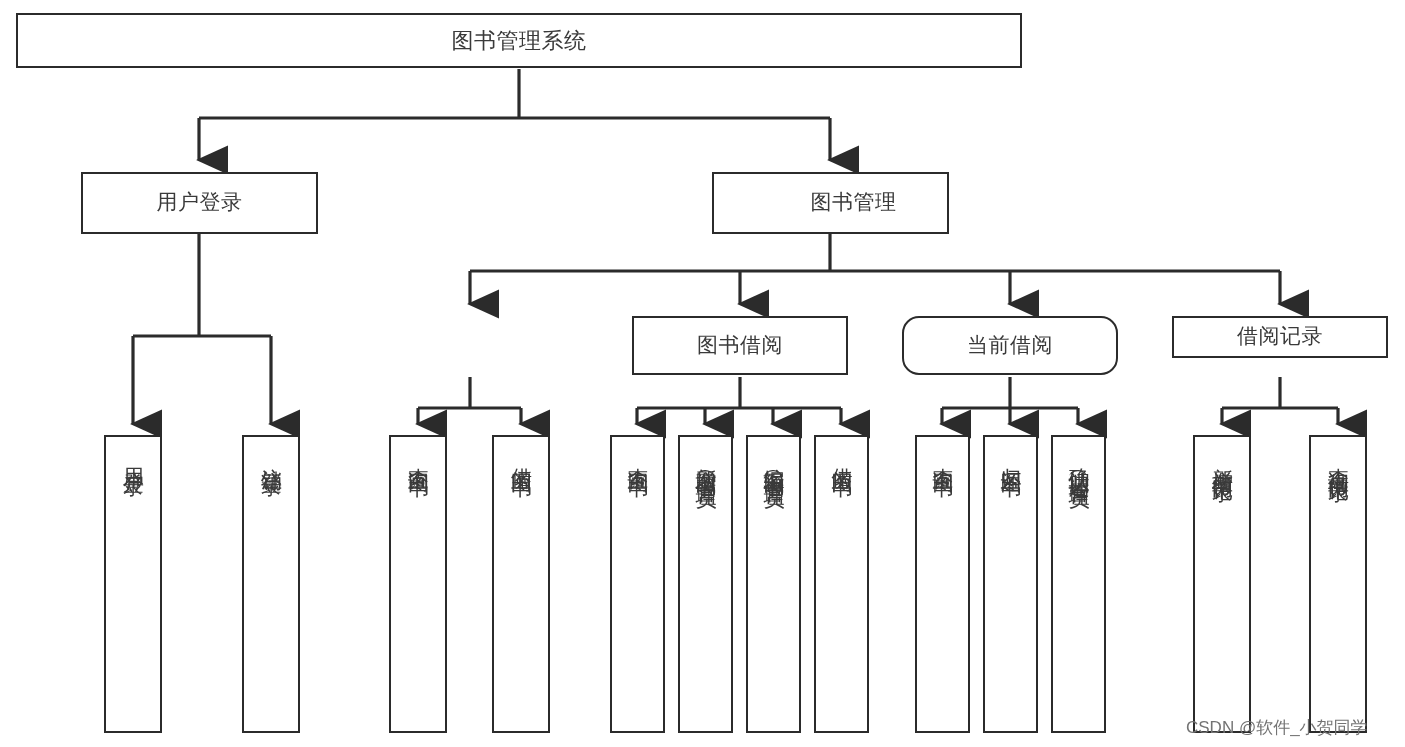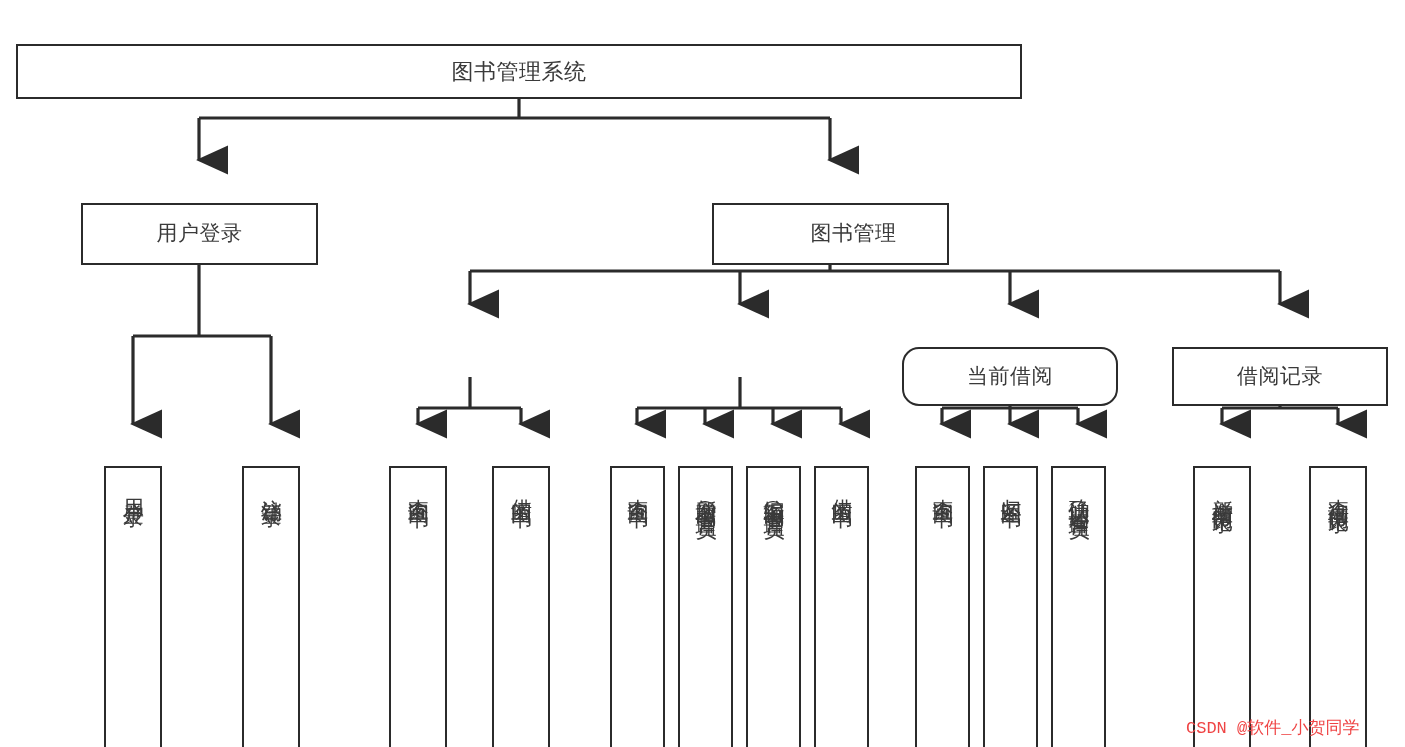--- a/index.html
+++ b/index.html
@@ -29,21 +29,20 @@
   .node {
     position: absolute;
     box-sizing: border-box;
     border: 2px solid #2b2b2b;
     background: #ffffff;
     display: flex;
     align-items: center;
     justify-content: center;
     color: #3a3a3a;
     z-index: 2;
-    margin-top: 31px;
   }
   .node .label {
     display: block;
     text-align: center;
     line-height: 1.32;
     letter-spacing: 0.5px;
   }
   .node.horiz .label {
     font-size: 21px;
     white-space: nowrap;
@@ -59,24 +58,24 @@
     font-size: 21px;
     line-height: 1.18;
     letter-spacing: 3px;
   }
   .node.root .label { font-size: 22px; }
   .watermark {
     position: absolute;
     left: 1186px;
     top: 716px;
     font-size: 17px;
-    color: #ef4444;
+    color: #737373;
     white-space: nowrap;
     z-index: 3;
-    font-family: Liberation Mono, monospace;
+    font-family: Liberation Sans, sans-serif;
   }
 </style>
 </head>
 <body>
 
 <div id="canvas">
 
   <svg id="edges" viewBox="0 0 1405 747" width="1405" height="747">
     <defs>
       <marker id="arrow" viewBox="0 0 12 12" refX="6" refY="10" markerWidth="11" markerHeight="11" orient="auto-start-reverse">
@@ -131,24 +130,27 @@
     <span class="label">图书管理系统</span>
   </div>
 
   <div class="node horiz" style="left:81px;top:172px;width:237px;height:62px;">
     <span class="label">用户登录</span>
   </div>
   <div class="node horiz" style="left:712px;top:172px;width:237px;height:62px;padding-left:46px;">
     <span class="label">图书管理</span>
   </div>
 
+  <div class="node horiz" style="left:632px;top:316px;width:216px;height:59px;">
+    <span class="label">图书借阅</span>
+  </div>
   <div class="node horiz" style="left:902px;top:316px;width:216px;height:59px;border-radius:17px;">
     <span class="label">当前借阅</span>
   </div>
-  <div class="node horiz" style="left:1172px;top:316px;width:216px;height:59px;">
+  <div class="node horiz" style="left:1172px;top:316px;width:216px;height:42px;">
     <span class="label">借阅记录</span>
   </div>
 
   <div class="node vert" style="left:104px;top:435px;width:58px;height:298px;">
     <span class="label">用户登录</span>
   </div>
   <div class="node vert" style="left:242px;top:435px;width:58px;height:298px;">
     <span class="label">注销登录</span>
   </div>
 

